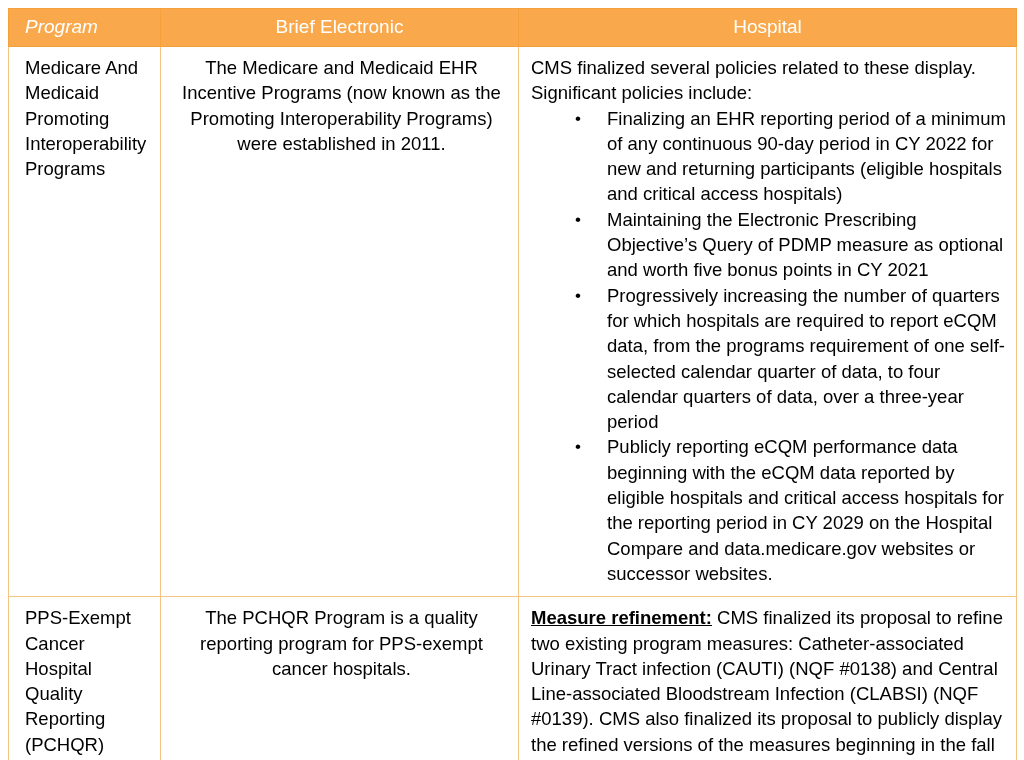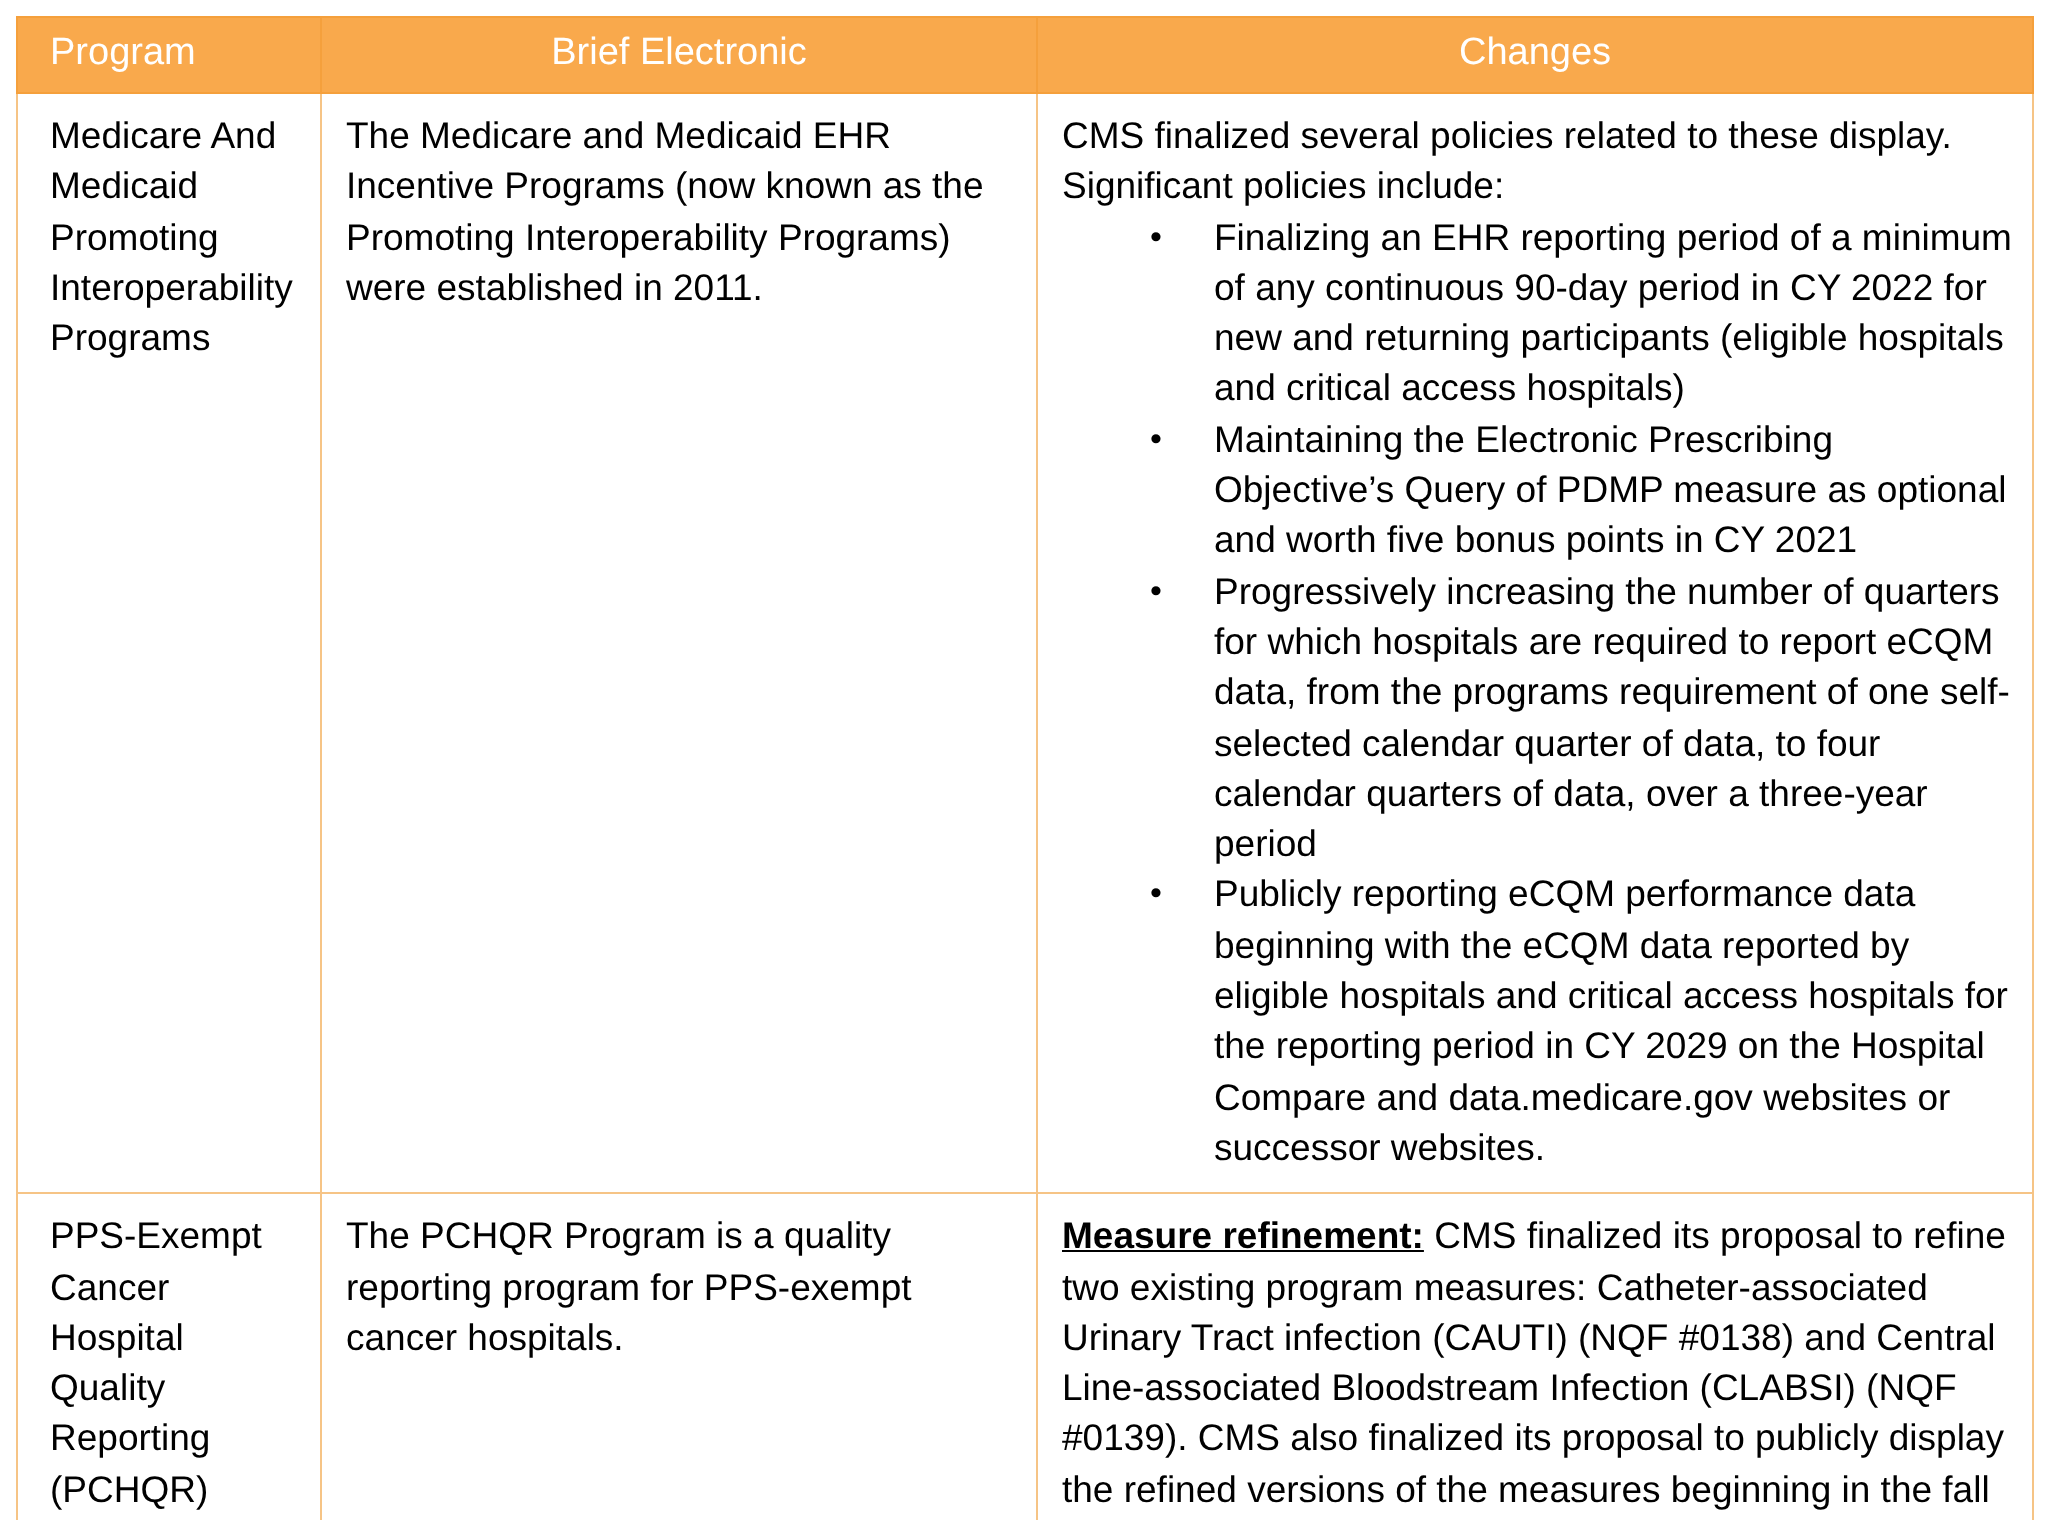--- a/index.html
+++ b/index.html
@@ -38,37 +38,38 @@
     background: #F9A94C;
     color: #ffffff;
     font-weight: normal;
     font-size: 19px;
     line-height: 22px;
     text-align: center;
     padding: 7px 4px 8px 4px;
     border: 1px solid #F5A03C;
     vertical-align: middle;
   }
-  thead th.h-program { text-align: left; padding-left: 16px; }
+  thead th.h-program { text-align: left; padding-left: 16px; font-style: italic; }
 
   tbody td {
     border: 1px solid #F6C486;
     vertical-align: top;
     padding: 8px 10px 10px 14px;
     font-size: 18.5px;
     line-height: 25.3px;
     background: #ffffff;
   }
   tbody td.col-program {
     padding-left: 16px;
     padding-right: 6px;
   }
   tbody td.col-desc {
     padding-left: 12px;
     padding-right: 8px;
+    text-align: center;
   }
   tbody td.col-changes {
     padding-left: 12px;
     padding-right: 10px;
   }
   tbody tr.row-1 td { height: 528px; }
   tbody tr.row-2 td { height: 166px; }
 
   .para {
     margin: 0;
@@ -105,21 +106,21 @@
     <colgroup>
       <col class="c1">
       <col class="c2">
       <col class="c3">
     </colgroup>
 
     <thead>
       <tr>
         <th class="h-program">Program</th>
         <th>Brief Electronic</th>
-        <th>Changes</th>
+        <th>Hospital</th>
       </tr>
     </thead>
 
     <tbody>
 
       <tr class="row-1">
         <td class="col-program">
           <div class="para">Medicare And Medicaid Promoting Interoperability Programs</div>
         </td>
         <td class="col-desc">

